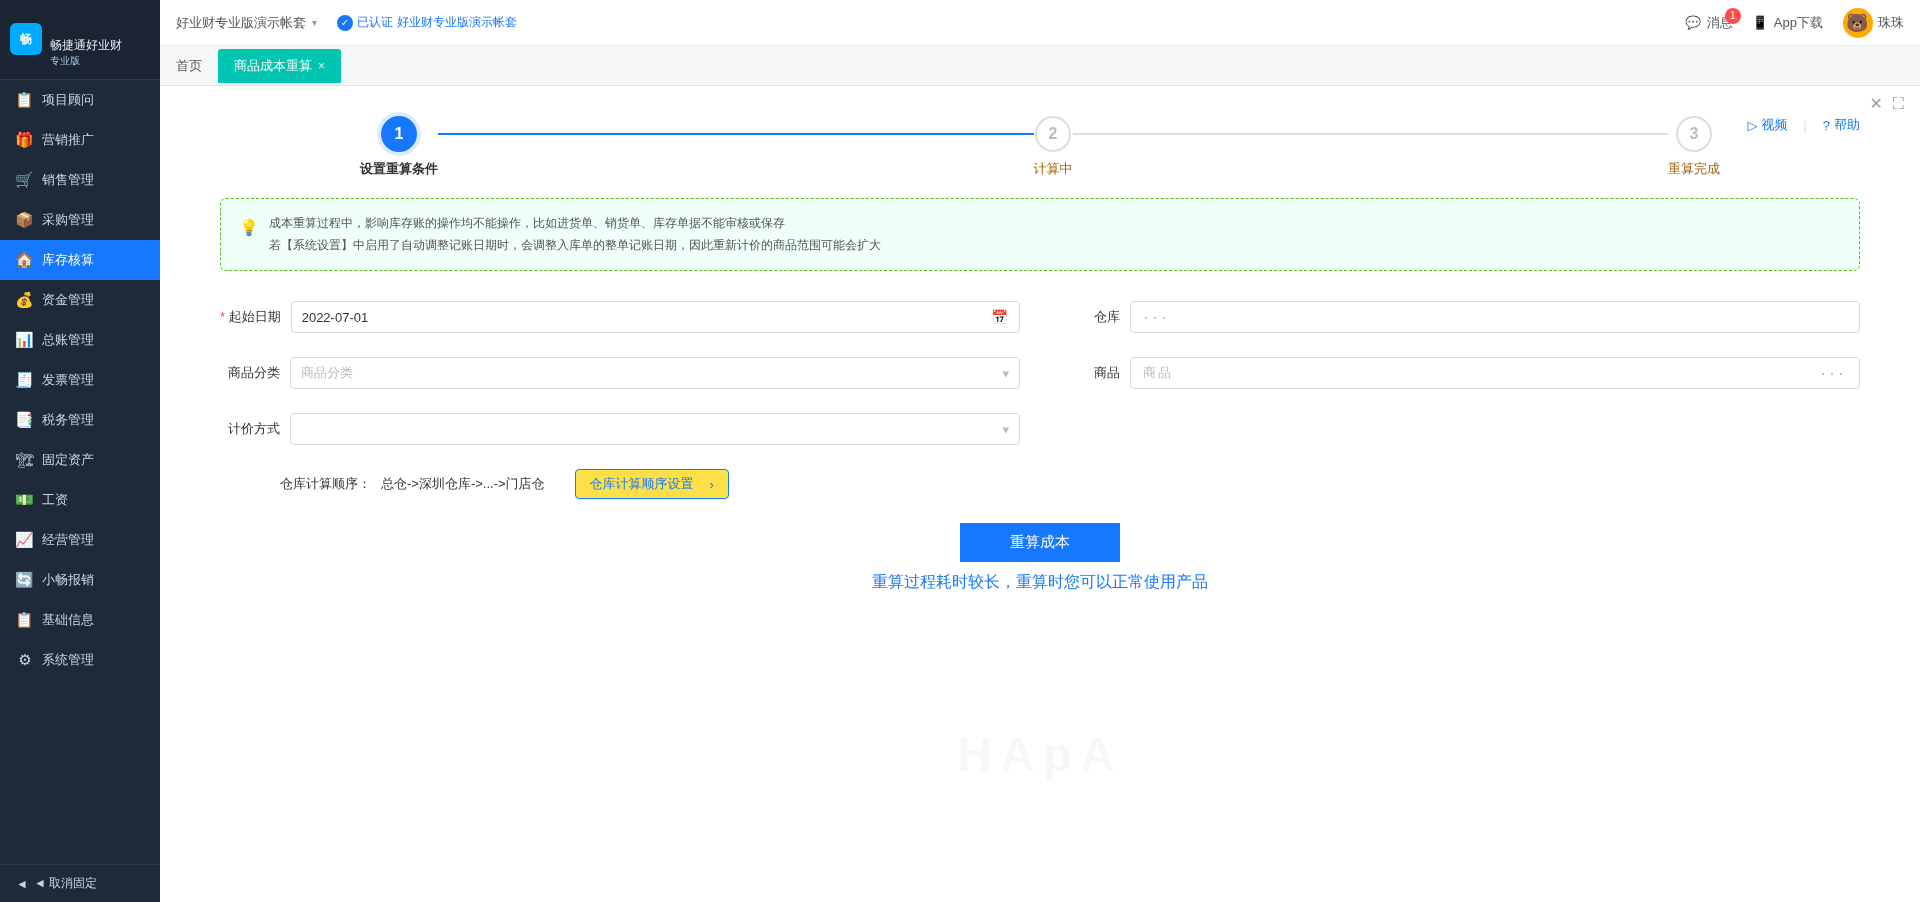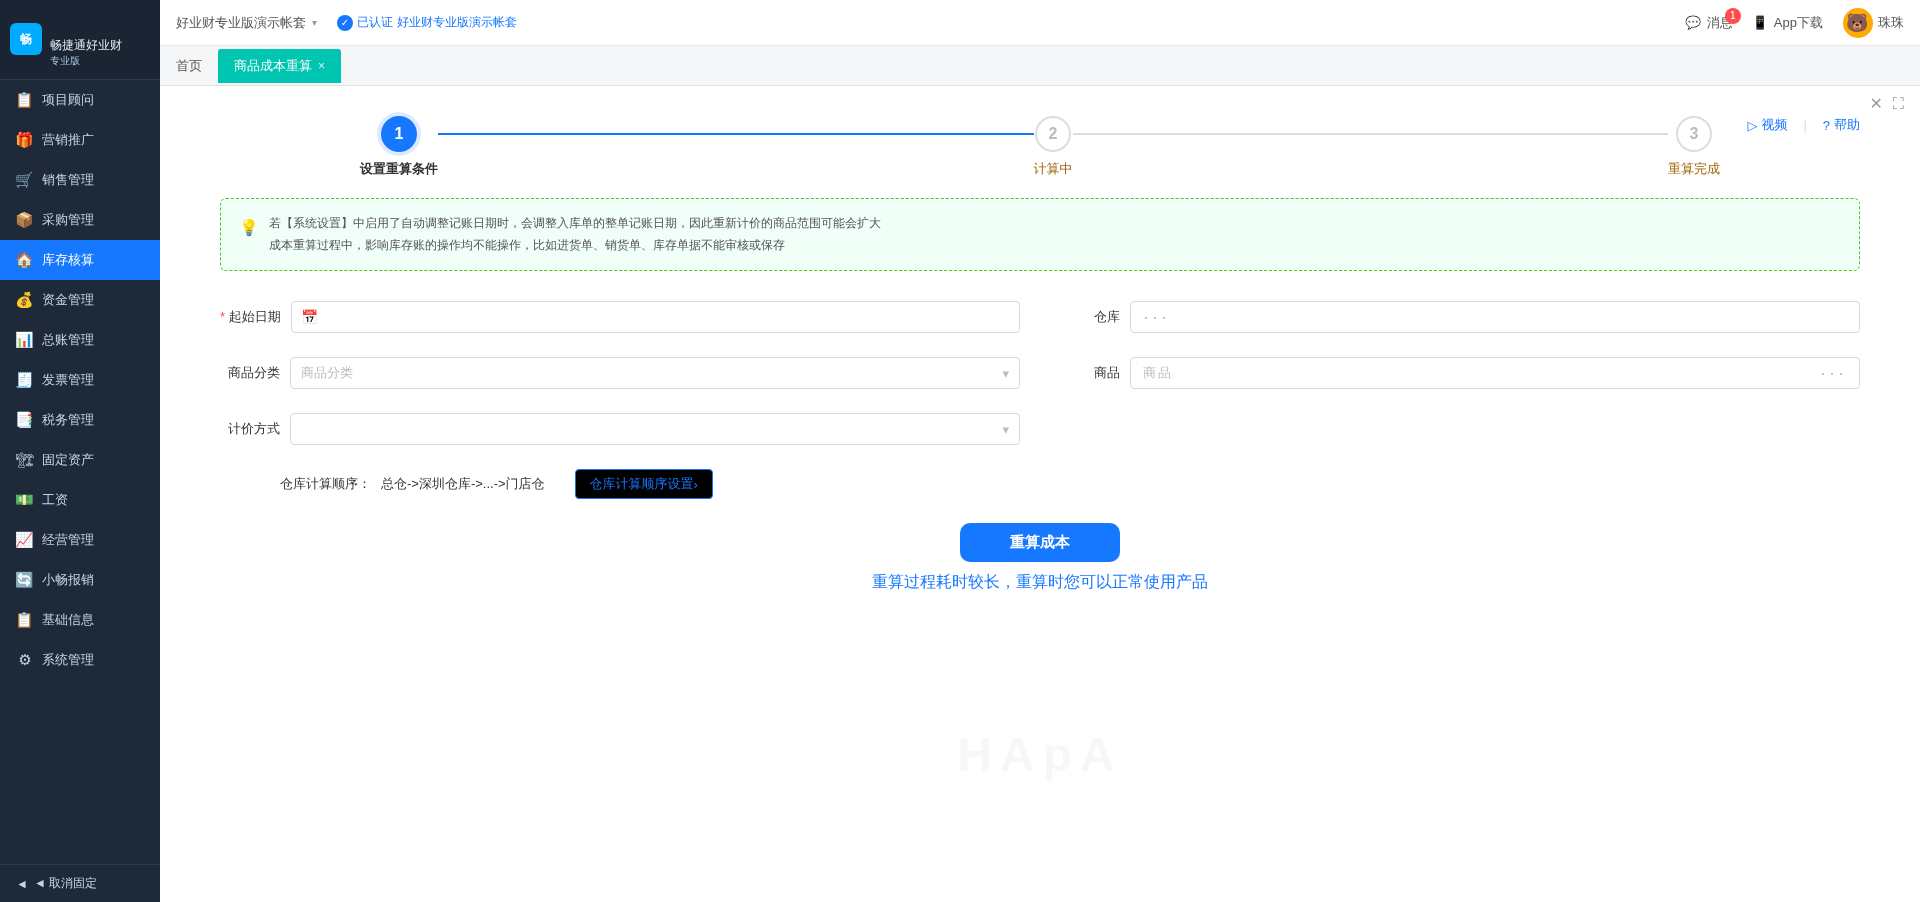--- a/index.html
+++ b/index.html
@@ -379,47 +379,47 @@
       margin-bottom: 24px;
       gap: 10px;
       padding-left: 60px;
     }
     .warehouse-label { font-size: 13px; color: #333; white-space: nowrap; }
     .warehouse-value { font-size: 13px; color: #333; }
     .warehouse-btn {
       margin-left: 20px;
       border: 1px solid #1677ff;
       color: #1677ff;
-      background: #000000;
+      background: #fde047;
       border-radius: 4px;
       padding: 5px 14px;
       font-size: 13px;
       cursor: pointer;
       display: flex;
       align-items: center;
-      gap: 0;
+      gap: 16px;
     }
 
     
     .submit-area {
       display: flex;
       flex-direction: column;
       align-items: center;
       margin-top: 10px;
       gap: 10px;
     }
     .submit-btn {
       background: #1677ff;
       color: white;
       border: none;
-      border-radius: 10px;
+      border-radius: 0;
       padding: 10px 50px;
       font-size: 15px;
       cursor: pointer;
-      font-weight: 700;
+      font-weight: 400;
     }
     .submit-hint {
       font-size: 16px;
       color: #1677ff;
     }
   </style>
 </head>
 <body>
 
 <div class="sidebar">
@@ -584,31 +584,32 @@
         <div class="help-link">
           <span>?</span>
           <span>帮助</span>
         </div>
       </div>
     </div>
 
     <div class="info-box">
       <span class="info-icon">💡</span>
       <div>
+        <div>成本重算过程中，影响库存账的操作均不能操作，比如进货单、销货单、库存单据不能审核或保存</div>
         <div>若【系统设置】中启用了自动调整记账日期时，会调整入库单的整单记账日期，因此重新计价的商品范围可能会扩大</div>
-        <div>成本重算过程中，影响库存账的操作均不能操作，比如进货单、销货单、库存单据不能审核或保存</div>
       </div>
     </div>
 
     <div class="form-section">
 
       <div class="form-row">
         <div class="form-field">
           <span class="form-label required">起始日期</span>
           <div class="form-input">
+            <span class="input-text">2022-07-01</span>
             <span class="input-suffix">📅</span>
           </div>
         </div>
         <div class="form-field">
           <span class="form-label">仓库</span>
           <div class="form-dots">
             <span style="color:#bbb; font-size:18px; letter-spacing:3px;">···</span>
           </div>
         </div>
       </div>

